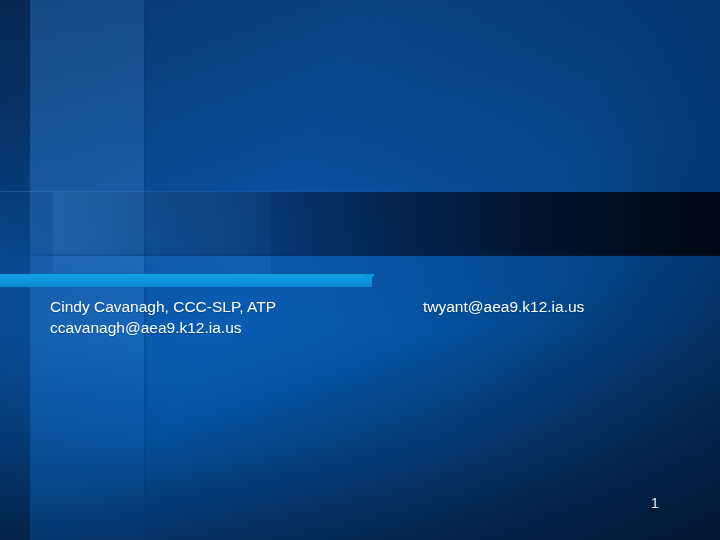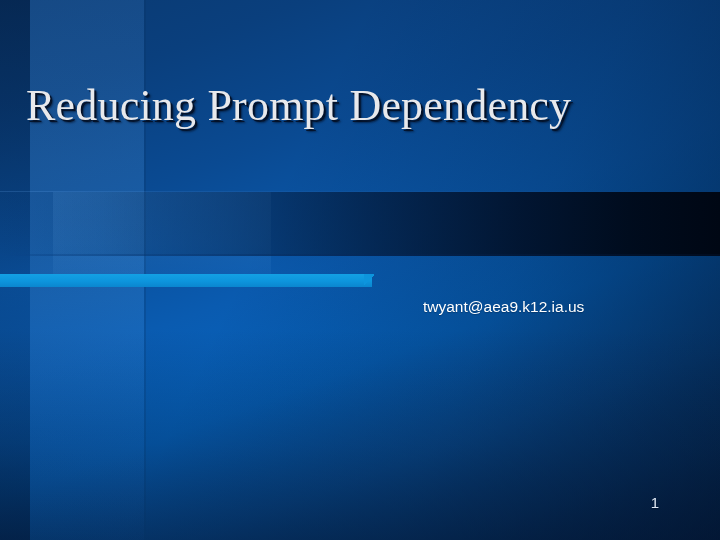--- a/index.html
+++ b/index.html
@@ -210,24 +210,27 @@
 
   <div class="block-light"></div>
 
   <div class="band-dark"></div>
   <div class="band-dark-hi"></div>
   <div class="band-dark-lo"></div>
 
   <div class="accent-bar"></div>
   <div class="accent-bar-tip"></div>
 
-  <div class="title">Reducing Prompt Dependency</div>
 
   <div class="presenters">
 
+    <div class="presenter col-1">
+      <span class="name">Cindy Cavanagh, CCC-SLP, ATP</span>
+      <span class="email">ccavanagh@aea9.k12.ia.us</span>
+    </div>
 
     <div class="presenter col-2">
       <span class="email">twyant@aea9.k12.ia.us</span>
     </div>
 
   </div>
 
   <div class="page-number">1</div>
 
 </div>

